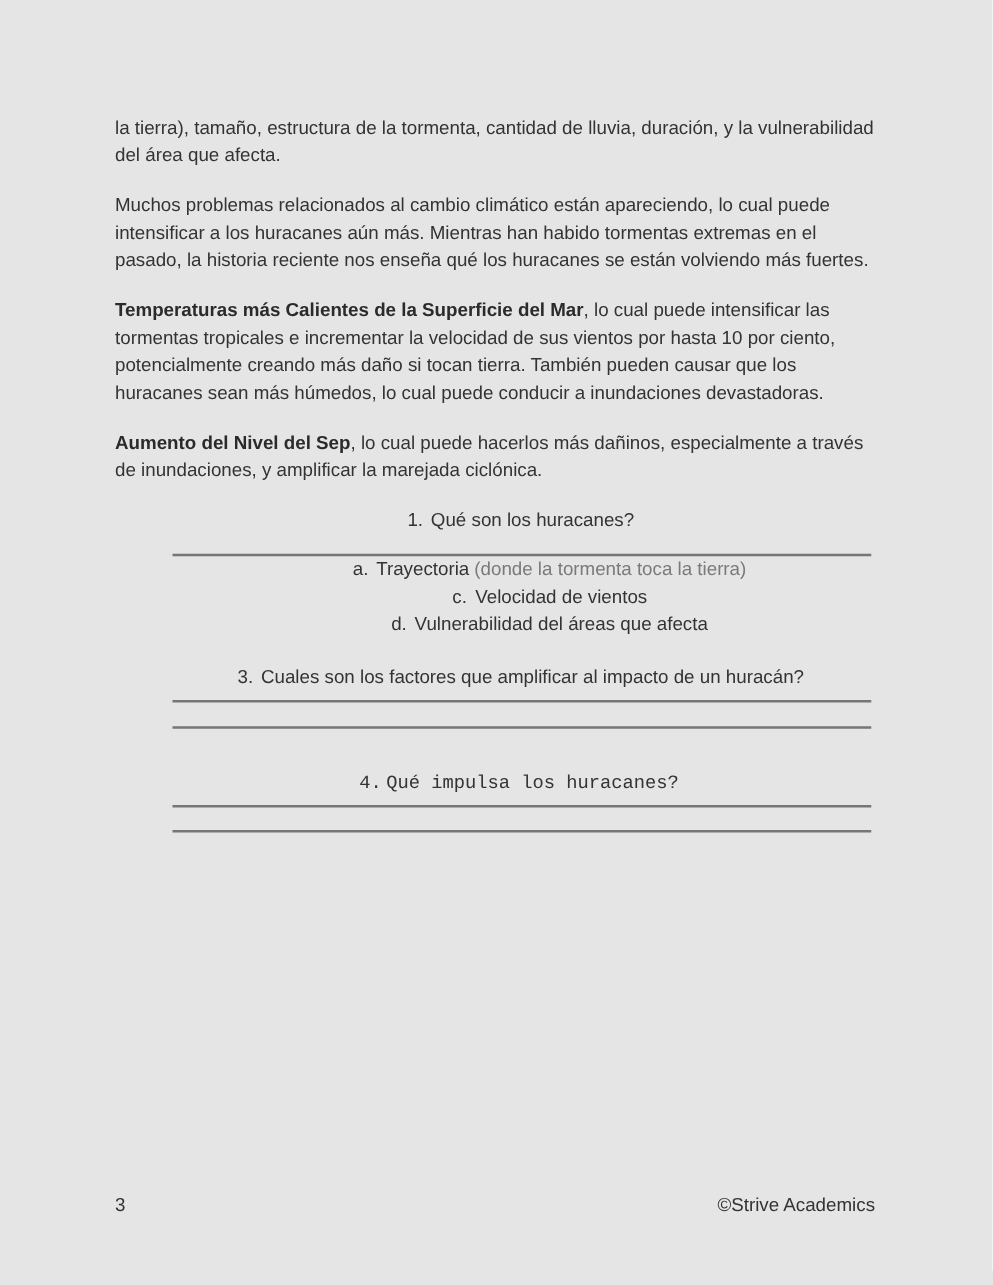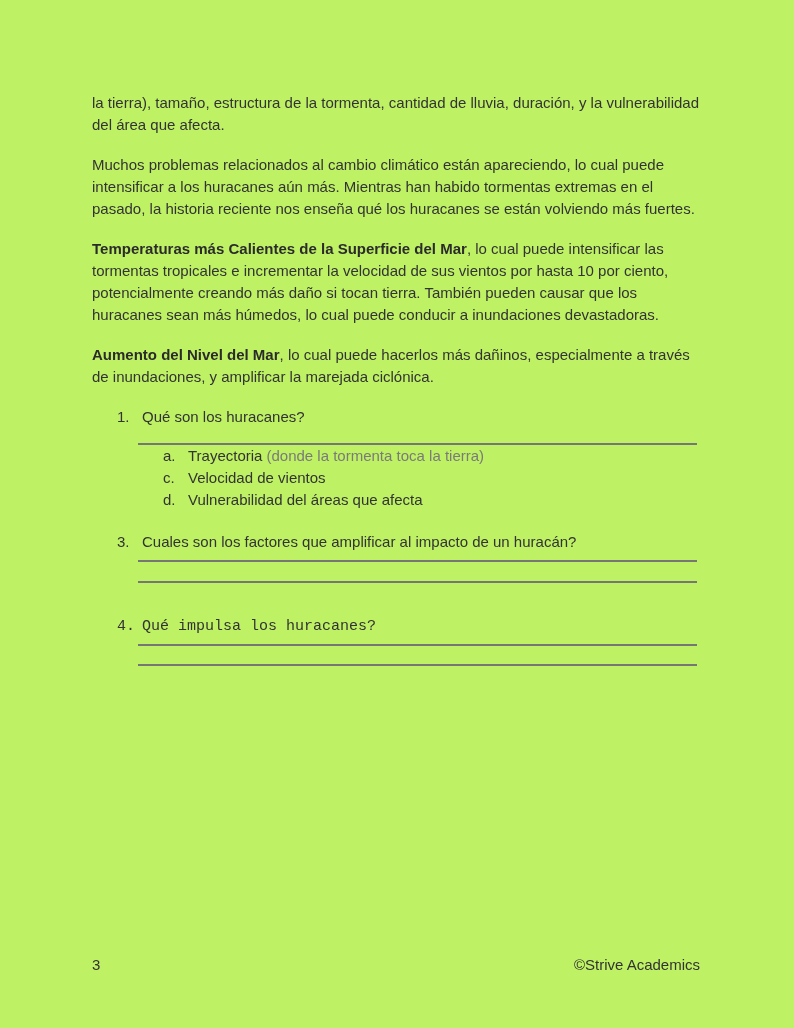--- a/index.html
+++ b/index.html
@@ -4,41 +4,42 @@
 <style>
   html, body {
     margin: 0;
     padding: 0;
     background: #ffffff;
   }
   .page {
     position: relative;
     width: 794px;
     height: 1028px;
-    background: #bef264;
+    background: #e5e5e5;
     font-family: "Liberation Sans", sans-serif;
     font-size: 15px;
     line-height: 22px;
     color: #333333;
     overflow: hidden;
   }
   .content {
     position: absolute;
     left: 92px;
     top: 92px;
     width: 618px;
   }
   .para {
     margin: 0 0 18px 0;
   }
   .para strong {
     color: #2b2b2b;
   }
   .questions {
     margin-top: 15px;
+    text-align: center;
   }
   .question {
     margin-left: 25px;
   }
   .q-num {
     display: inline-block;
     width: 25px;
   }
   .subitem {
     margin-left: 71px;
@@ -81,21 +82,21 @@
 <div class="page">
   <div class="content">
 
     <p class="para">la tierra), tamaño, estructura de la tormenta, cantidad de lluvia, duración, y la vulnerabilidad del área que afecta.</p>
 
     <p class="para">Muchos problemas relacionados al cambio climático están apareciendo, lo cual puede intensificar a los huracanes aún más. Mientras han habido tormentas extremas en el pasado, la historia reciente nos enseña qué los huracanes se están volviendo más fuertes.</p>
 
 
     <p class="para"><strong>Temperaturas más Calientes de la Superficie del Mar</strong><span>, lo cual puede intensificar las tormentas tropicales e incrementar la velocidad de sus vientos por hasta 10 por ciento, potencialmente creando más daño si tocan tierra. También pueden causar que los huracanes sean más húmedos, lo cual puede conducir a inundaciones devastadoras.</span></p>
 
-    <p class="para"><strong>Aumento del Nivel del Mar</strong><span>, lo cual puede hacerlos más dañinos, especialmente a través de inundaciones, y amplificar la marejada ciclónica.</span></p>
+    <p class="para"><strong>Aumento del Nivel del Sep</strong><span>, lo cual puede hacerlos más dañinos, especialmente a través de inundaciones, y amplificar la marejada ciclónica.</span></p>
 
 
     <div class="questions">
 
       <div class="question q1"><span class="q-num">1.</span><span class="q-text">Qué son los huracanes?</span></div>
       <div class="answer-line al-1"></div>
 
 
       <div class="subitem"><span class="s-letter">a.</span><span class="s-text">Trayectoria</span><span class="s-note">(donde la tormenta toca la tierra)</span></div>
 

